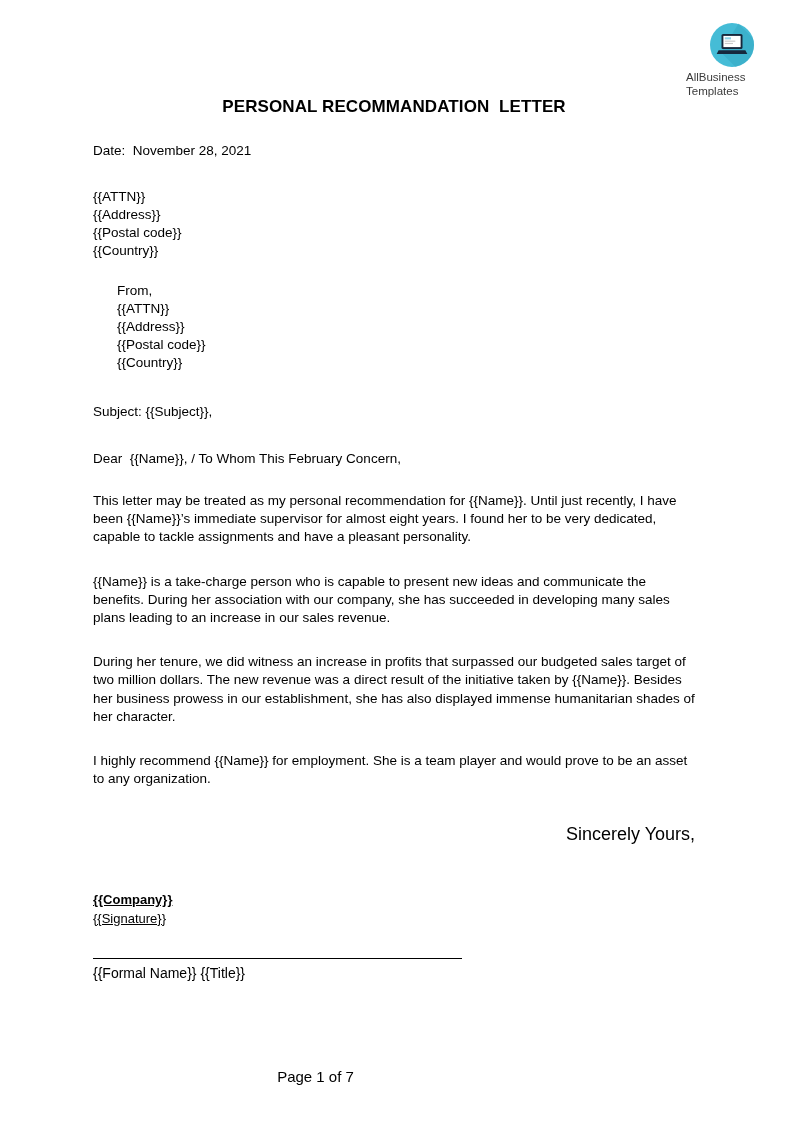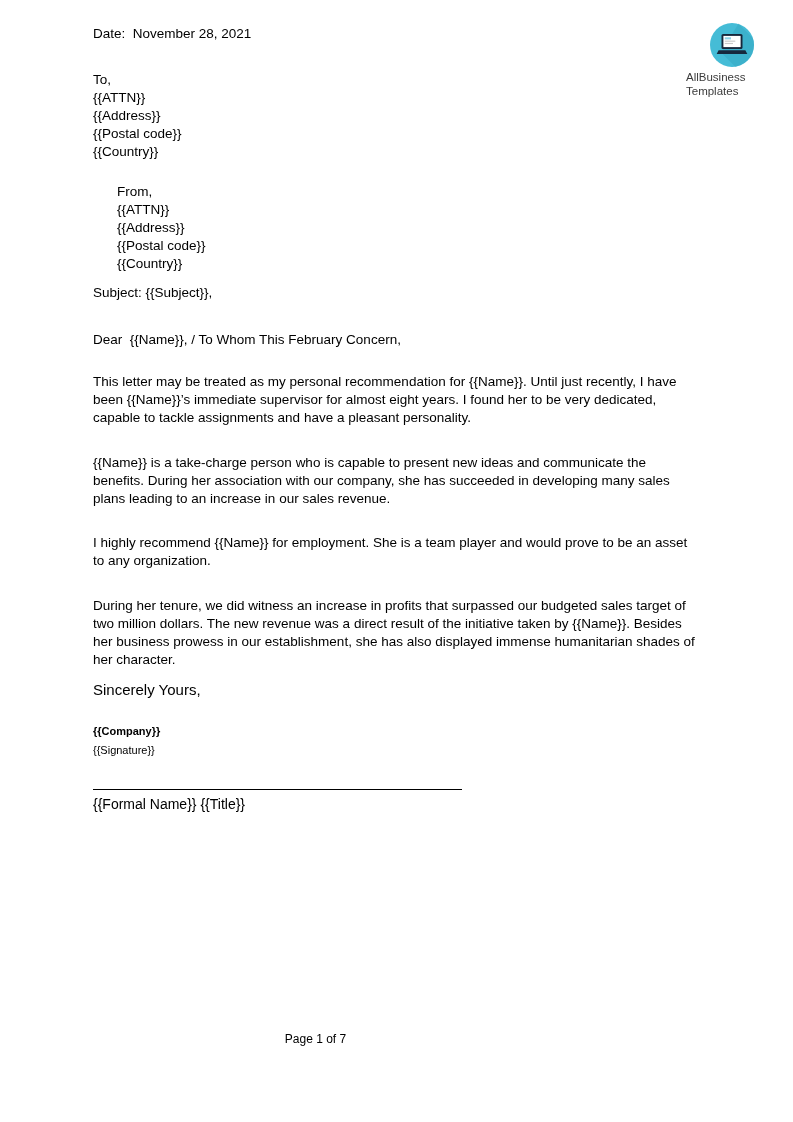--- a/index.html
+++ b/index.html
@@ -64,69 +64,71 @@
 
   .addr-block {
     margin-top: 30px;
     font-size: 13.5px;
     line-height: 18px;
   }
   .addr-block.from { margin-top: 22px; margin-left: 24px; }
   .addr-block div { white-space: pre; }
 
   .subject-line {
-    margin-top: 12px;
+    margin-top: 32px;
     font-size: 13.5px;
   }
 
   .salutation {
     margin-top: 32px;
     font-size: 13.5px;
     white-space: pre;
   }
 
   .para {
     margin-top: 26px;
     font-size: 13.5px;
     line-height: 18.2px;
     text-align: left;
   }
   .para.first { }
 
   .closing {
-    margin-top: 12px;
-    font-size: 15px;
+    margin-top: 36px;
+    font-size: 18px;
+    text-align: right;
   }
 
   .sig-block {
-    margin-top: 24px;
-    font-size: 11px;
+    margin-top: 46px;
+    font-size: 13px;
     line-height: 18.5px;
+    text-decoration: underline;
   }
   .sig-company { font-weight: bold; }
 
   .sig-rule {
     margin-top: 30px;
     width: 369px;
     height: 0;
     border-top: 1.3px solid #000000;
   }
   .sig-name {
     margin-top: 6px;
     font-size: 14px;
     white-space: pre;
   }
 
   .page-footer {
     position: absolute;
-    top: 1032px;
+    top: 1068px;
     left: 0;
     width: 631px;
     text-align: center;
-    font-size: 12px;
+    font-size: 15px;
     color: #000000;
   }
 </style>
 </head>
 <body>
 
 <div class="logo-block">
   <div class="logo-mark">
     <svg width="46" height="46" viewBox="0 0 46 46" xmlns="http://www.w3.org/2000/svg">
       <circle cx="23" cy="23" r="22" fill="#45bcd6"></circle>
@@ -140,47 +142,47 @@
     </svg>
   </div>
   <div class="logo-text">
     <span>AllBusiness</span>
     <span>Templates</span>
   </div>
 </div>
 
 <div class="sheet">
 
+  <div class="doc-title">PERSONAL RECOMMANDATION  LETTER</div>
 
   <div class="date-line">Date:  November 28, 2021</div>
 
   <div class="addr-block to">
-    <div>To,</div>
     <div>{{ATTN}}</div>
     <div>{{Address}}</div>
     <div>{{Postal code}}</div>
     <div>{{Country}}</div>
   </div>
 
   <div class="addr-block from">
     <div>From,</div>
     <div>{{ATTN}}</div>
     <div>{{Address}}</div>
     <div>{{Postal code}}</div>
     <div>{{Country}}</div>
   </div>
 
   <div class="subject-line">Subject: {{Subject}},</div>
 
   <div class="salutation">Dear  {{Name}}, / To Whom This February Concern,</div>
 
   <div class="para first">This letter may be treated as my personal recommendation for {{Name}}. Until just recently, I have been {{Name}}’s immediate supervisor for almost eight years. I found her to be very dedicated, capable to tackle assignments and have a pleasant personality.</div>
   <div class="para">{{Name}} is a take-charge person who is capable to present new ideas and communicate the benefits. During her association with our company, she has succeeded in developing many sales plans leading to an increase in our sales revenue.</div>
+  <div class="para">During her tenure, we did witness an increase in profits that surpassed our budgeted sales target of two million dollars. The new revenue was a direct result of the initiative taken by {{Name}}. Besides her business prowess in our establishment, she has also displayed immense humanitarian shades of her character.</div>
   <div class="para">I highly recommend {{Name}} for employment. She is a team player and would prove to be an asset to any organization.</div>
-  <div class="para">During her tenure, we did witness an increase in profits that surpassed our budgeted sales target of two million dollars. The new revenue was a direct result of the initiative taken by {{Name}}. Besides her business prowess in our establishment, she has also displayed immense humanitarian shades of her character.</div>
 
   <div class="closing">Sincerely Yours,</div>
 
   <div class="sig-block">
     <div class="sig-company">{{Company}}</div>
     <div>{{Signature}}</div>
   </div>
 
   <div class="sig-rule"></div>
   <div class="sig-name">{{Formal Name}} {{Title}}</div>

